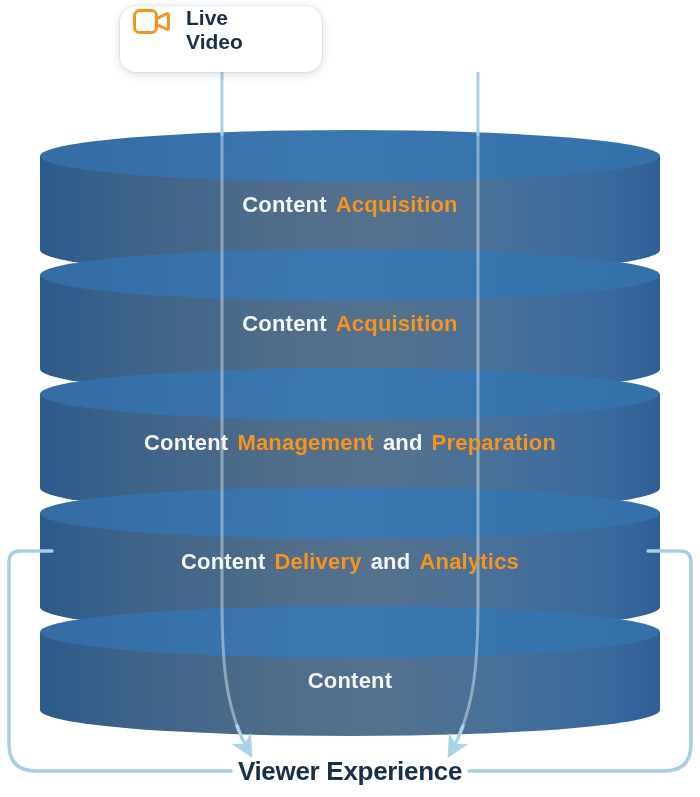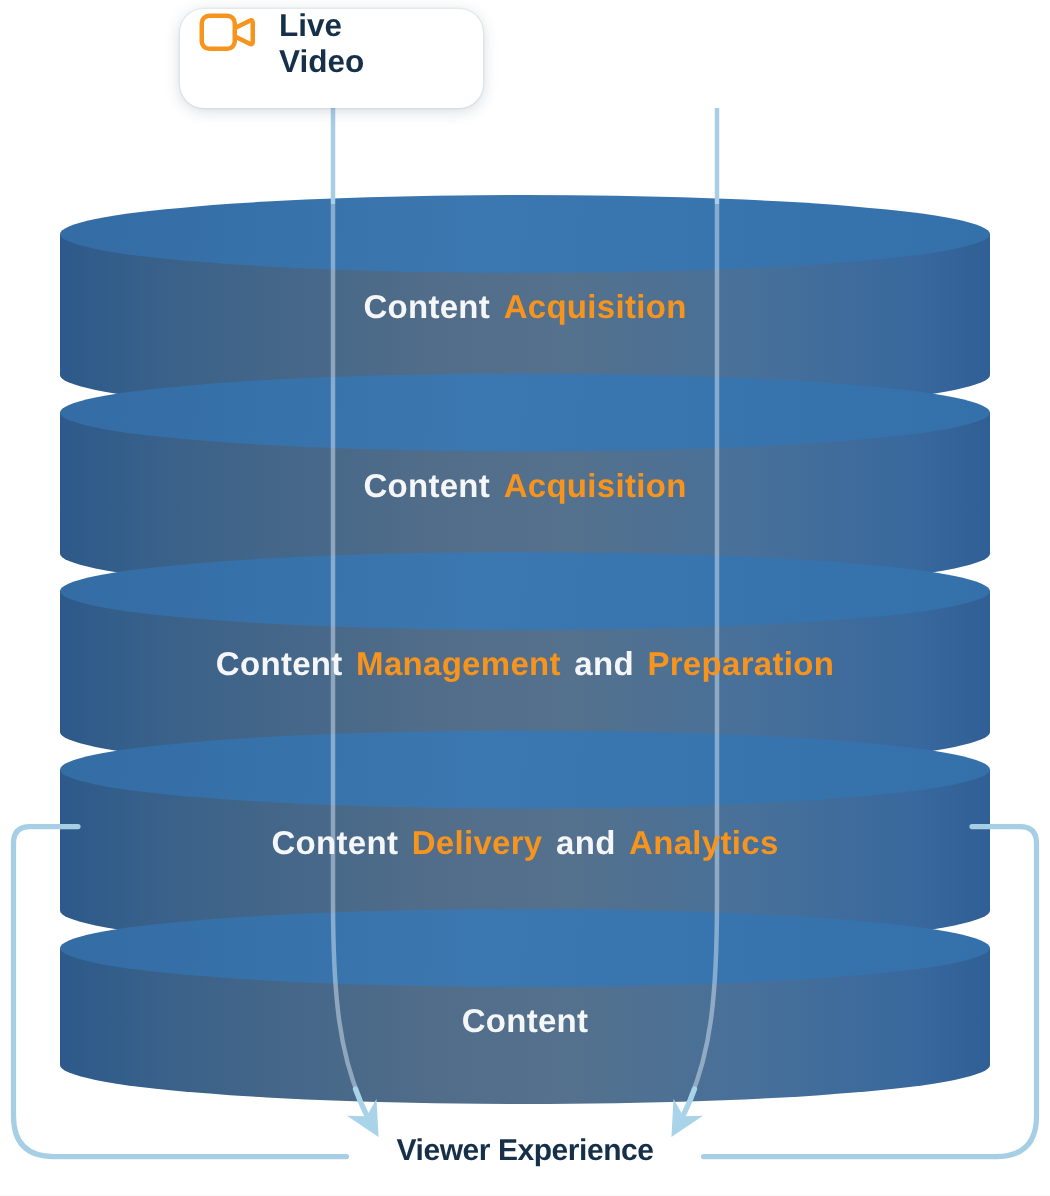--- a/index.html
+++ b/index.html
@@ -34,21 +34,21 @@
 
   
   svg.overlay{position:absolute;left:0;top:0;z-index:2;pointer-events:none;}
   .seg{stroke:var(--line-blue);stroke-width:3;fill:none;}
   .faint{stroke:rgba(228,242,250,.45);stroke-width:3;fill:none;}
   .bracket{stroke:var(--line-blue);stroke-width:3.5;fill:none;stroke-linecap:round;}
   .arrowtail{stroke:#A9D3E8;stroke-width:3.5;fill:none;stroke-linecap:round;}
   .ah{fill:#A9D3E8;}
 
   .viewer-label{position:absolute;left:0;right:0;top:756px;text-align:center;z-index:4;
-    font-size:20px;font-weight:700;letter-spacing:-.3px;color:var(--navy);}
+    font-size:26px;font-weight:700;letter-spacing:-.3px;color:var(--navy);}
 
   .ic-stroke{stroke:var(--orange);fill:none;stroke-width:3;stroke-linejoin:round;stroke-linecap:round;}
   .ic-fill{fill:var(--orange);stroke:var(--orange);stroke-width:2;stroke-linejoin:round;}
 </style>
 </head>
 <body>
 
 <div class="canvas">
 
   <div class="layer" style="top:130px">

